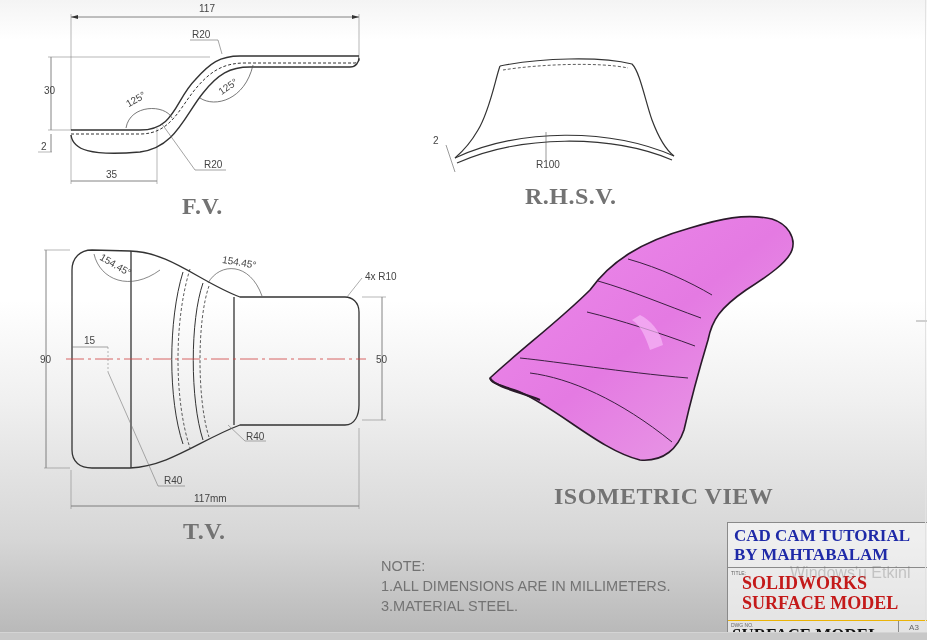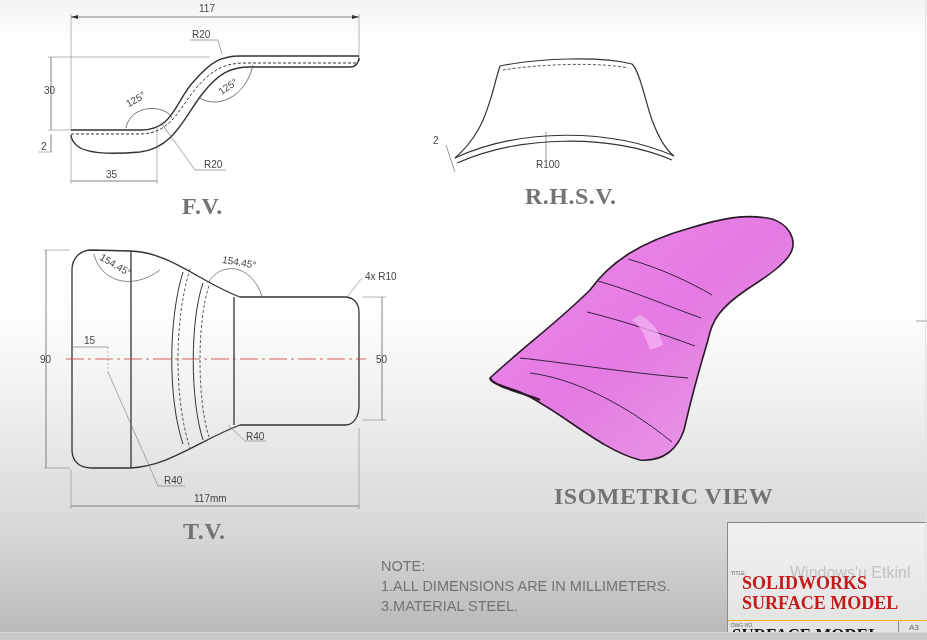--- a/index.html
+++ b/index.html
@@ -156,20 +156,24 @@
 <div class="view-label" style="left:183px; top:518px;">T.V.</div>
 <div class="view-label" style="left:554px; top:483px;">ISOMETRIC VIEW</div>
 
 <div class="note">
   <div>NOTE:</div>
   <div>1.ALL DIMENSIONS ARE IN MILLIMETERS.</div>
   <div>3.MATERIAL STEEL.</div>
 </div>
 
 <div class="title-block">
+  <div class="tb-row1">
+    <span style="margin-top:3px;">CAD CAM TUTORIAL</span>
+    <span>BY MAHTABALAM</span>
+  </div>
   <div class="tb-row2">
     <div class="tb-small" style="left:3px; top:2px;">TITLE:</div>
     <span style="margin-top:5px;">SOLIDWORKS</span>
     <span>SURFACE MODEL</span>
   </div>
   <div class="tb-row3">
     <div class="tb-small" style="left:3px; top:1px;">DWG NO.</div>
     <div class="dwg">SURFACE MODEL</div>
     <div class="sz">A3</div>
   </div>

